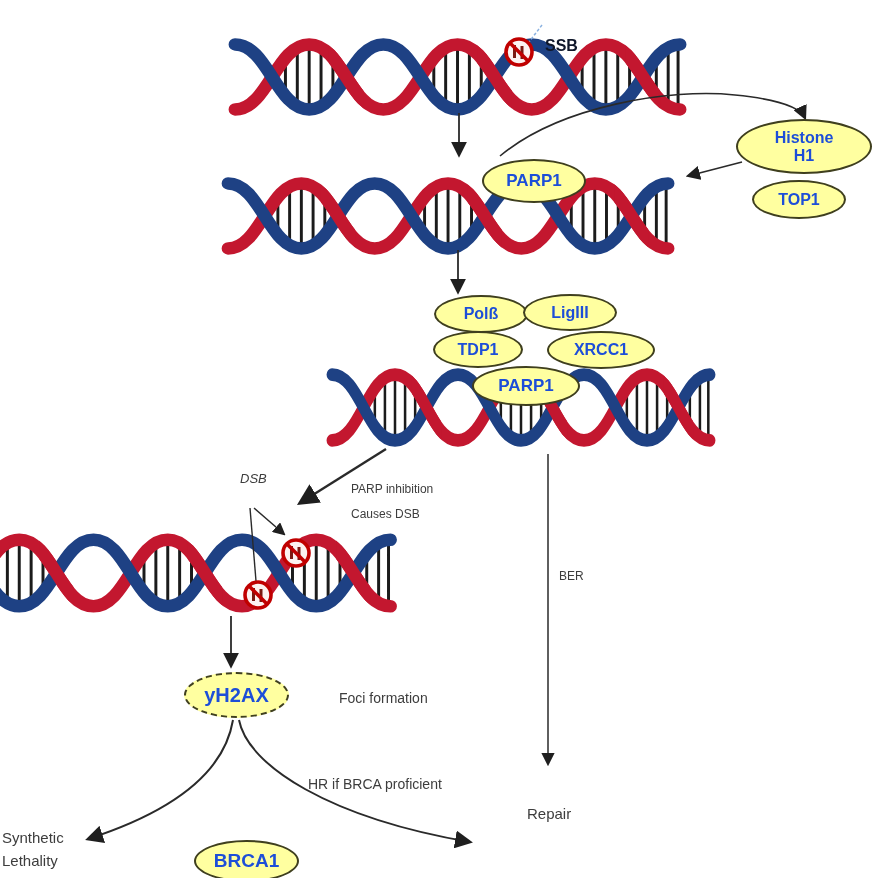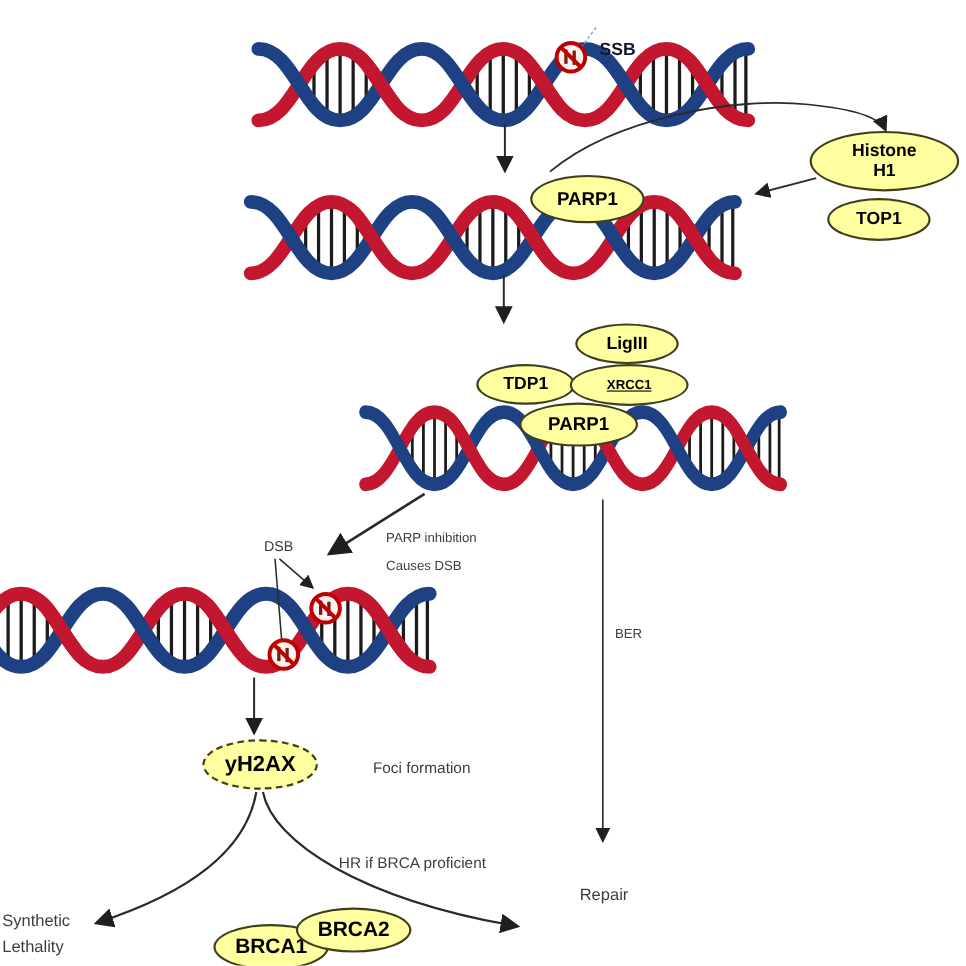--- a/index.html
+++ b/index.html
@@ -5,21 +5,21 @@
   :root{
     --dna_blue:#1e4184; --dna_red:#c3172f; --ellipse_fill:#ffffa0;
     --ellipse_border:#3f3f1e; --break_symbol:#c00000; --arrow:#1f1f1f; --text:#3d3d3d;
   }
   html,body{margin:0;padding:0;background:#fff;}
   #canvas{position:relative;width:878px;height:878px;background:#fff;overflow:hidden;
           font-family:"Liberation Sans",sans-serif;}
   #wires{position:absolute;left:0;top:0;z-index:1;}
   .node{position:absolute;z-index:5;box-sizing:border-box;border:2.5px solid var(--ellipse_border);
         border-radius:50%;background:var(--ellipse_fill);display:flex;align-items:center;
-        justify-content:center;text-align:center;color:#000000;font-weight:bold;}
+        justify-content:center;text-align:center;color:#1d4ed8;font-weight:bold;}
   .node.dashed{border-style:dashed;}
   .lbl{position:absolute;z-index:6;color:var(--text);white-space:nowrap;}
   .twoline{line-height:1.12;}
 </style>
 </head>
 <body>
 
 <div id="canvas">
 
   <svg id="wires" width="878" height="878" viewBox="0 0 878 878">
@@ -75,52 +75,52 @@
 
   <div class="node twoline" style="left:736px;top:119px;width:136px;height:55px;font-size:16px;flex-direction:column;">
     <span>Histone</span>
     <span>H1</span>
   </div>
 
   <div class="node" style="left:752px;top:180px;width:94px;height:39px;font-size:16px;align-items:center;">
     <span>TOP1</span>
   </div>
 
+  <div class="node" style="left:434px;top:295px;width:94px;height:38px;font-size:16px;">
+    <span>Polß</span>
+  </div>
 
   <div class="node" style="left:523px;top:294px;width:94px;height:37px;font-size:16px;">
     <span>LigIII</span>
   </div>
 
   <div class="node" style="left:433px;top:331px;width:90px;height:37px;font-size:16px;">
     <span>TDP1</span>
   </div>
 
-  <div class="node" style="left:518px;top:331px;width:108px;height:38px;font-size:12px;text-decoration:underline;">
+  <div class="node" style="left:547px;top:331px;width:108px;height:38px;font-size:16px;">
     <span>XRCC1</span>
   </div>
 
   <div class="node" style="left:472px;top:366px;width:108px;height:40px;font-size:17px;">
     <span>PARP1</span>
   </div>
 
   <div class="node dashed" style="left:184px;top:672px;width:105px;height:46px;font-size:20px;justify-content:center;">
     <span>yH2AX</span>
   </div>
 
   <div class="node" style="left:194px;top:840px;width:105px;height:42px;font-size:19px;">
     <span>BRCA1</span>
   </div>
 
-  <div class="node" style="left:269px;top:825px;width:105px;height:41px;font-size:19px;">
-    <span>BRCA2</span>
-  </div>
 
   <div class="lbl" style="left:545px;top:1px;font-size:16px;font-weight:700;color:#0f172a;margin-top:36px;">SSB</div>
 
-  <div class="lbl" style="left:240px;top:489px;font-size:13px;">DSB</div>
+  <div class="lbl" style="left:240px;top:471px;font-size:13px;font-style:italic;">DSB</div>
 
   <div class="lbl" style="left:351px;top:477px;font-size:12px;line-height:25px;">
     <div>PARP inhibition</div>
     <div>Causes DSB</div>
   </div>
 
   <div class="lbl" style="left:295px;top:690px;font-size:14px;margin-left:44px;">Foci formation</div>
 
 
   <div class="lbl" style="left:308px;top:776px;font-size:14px;">HR if BRCA proficient</div>

